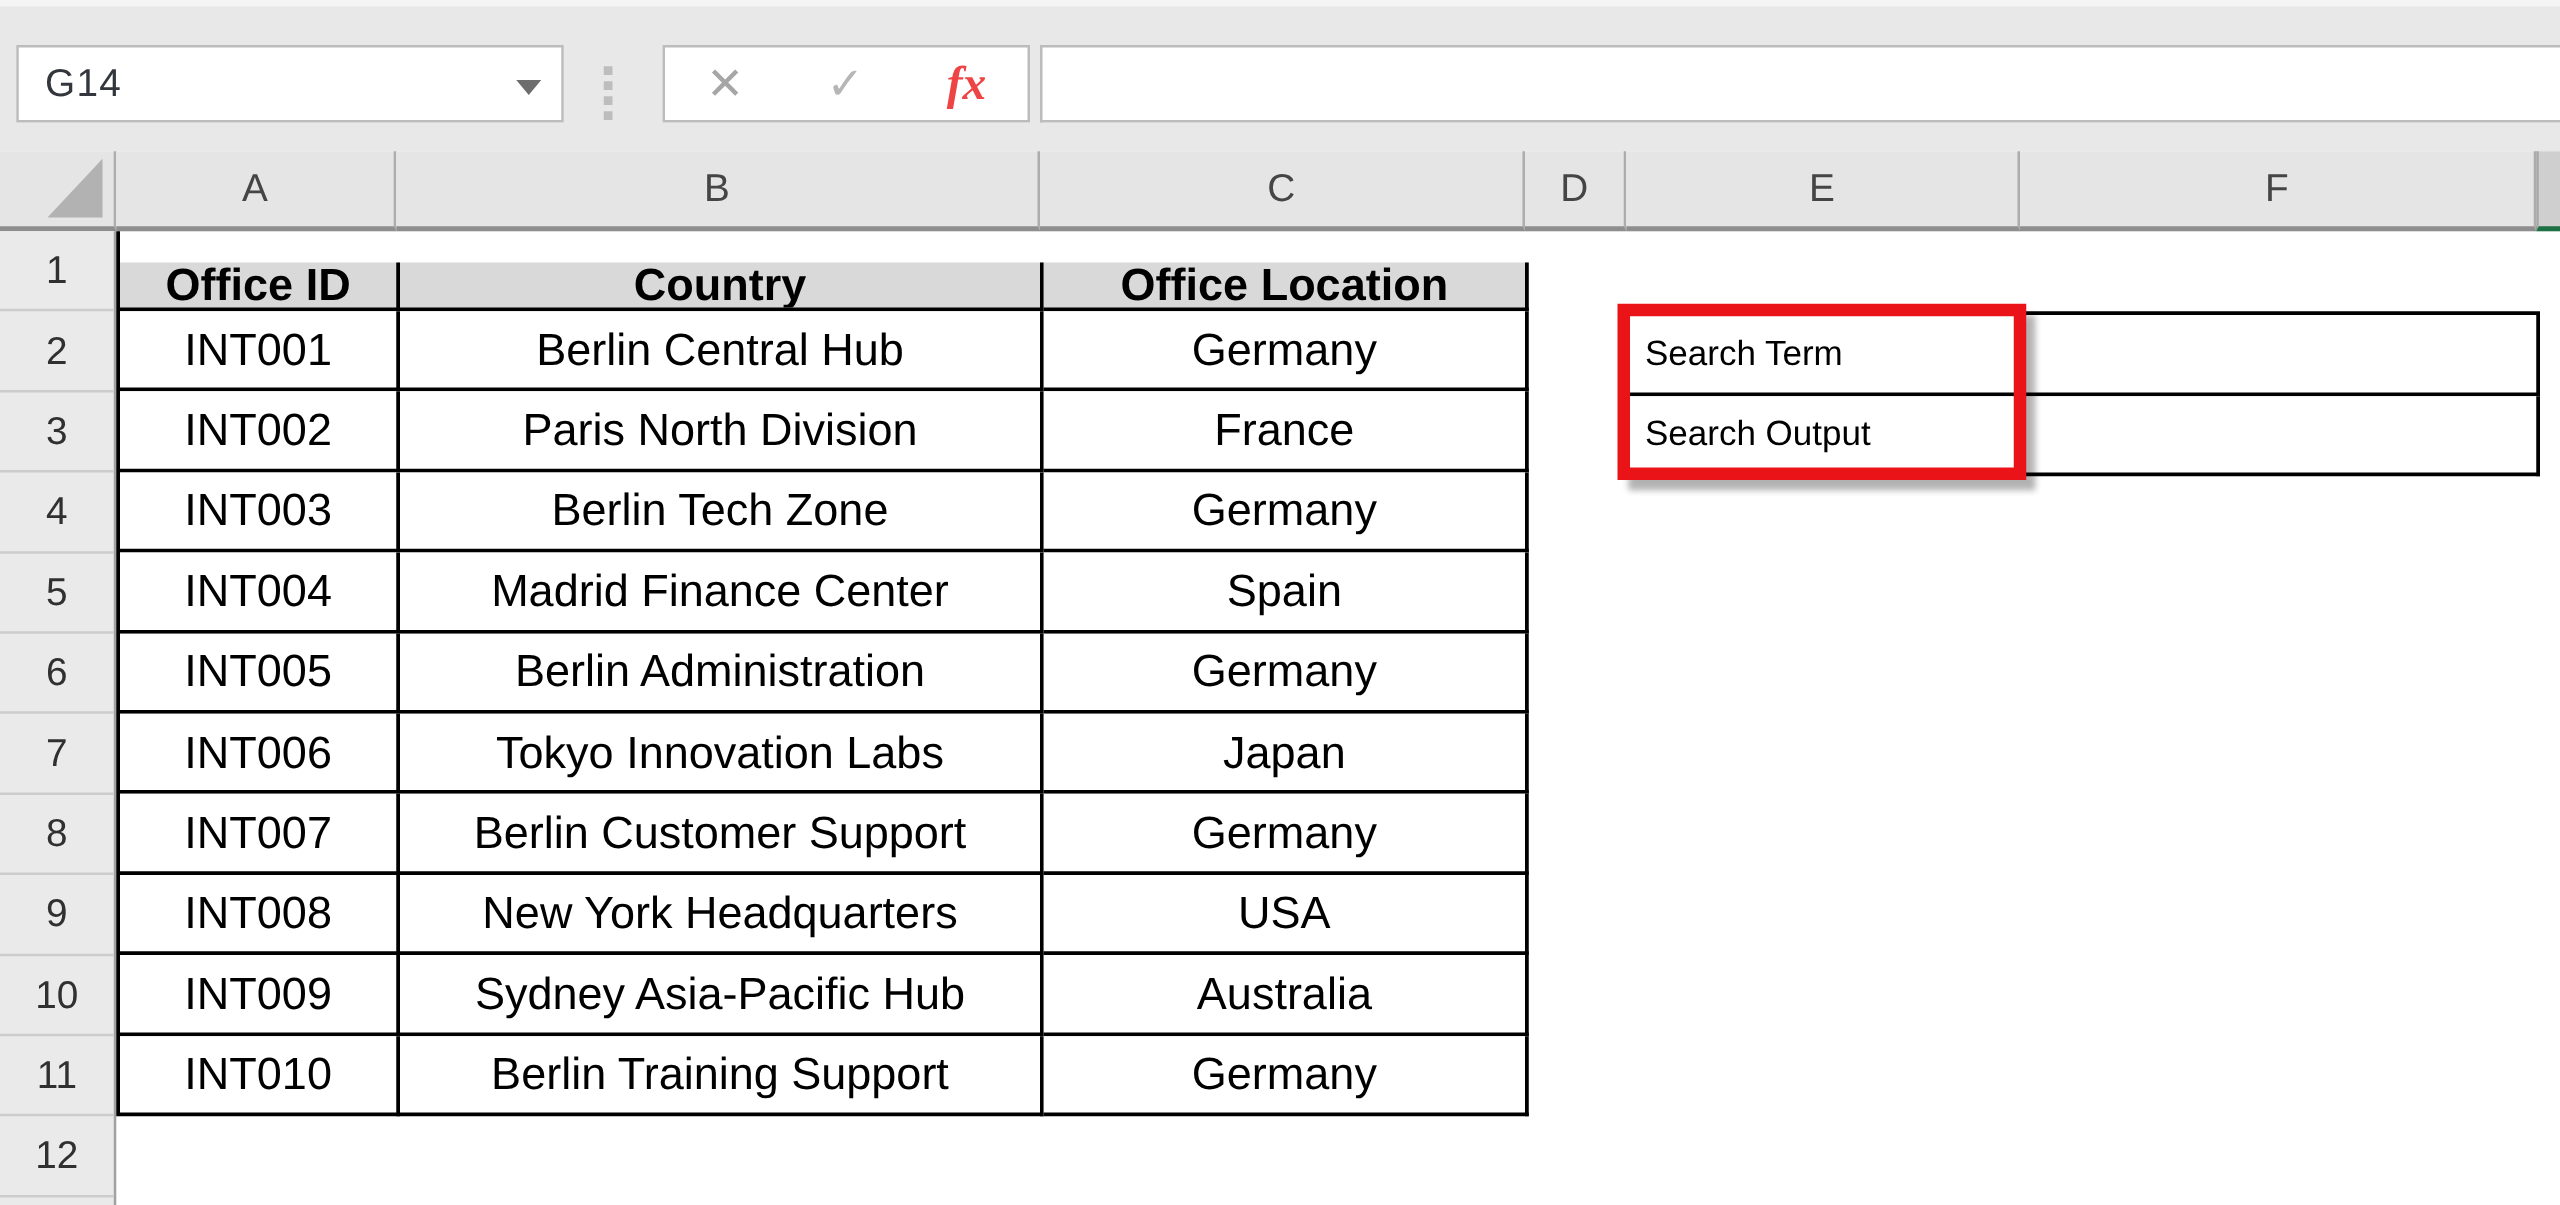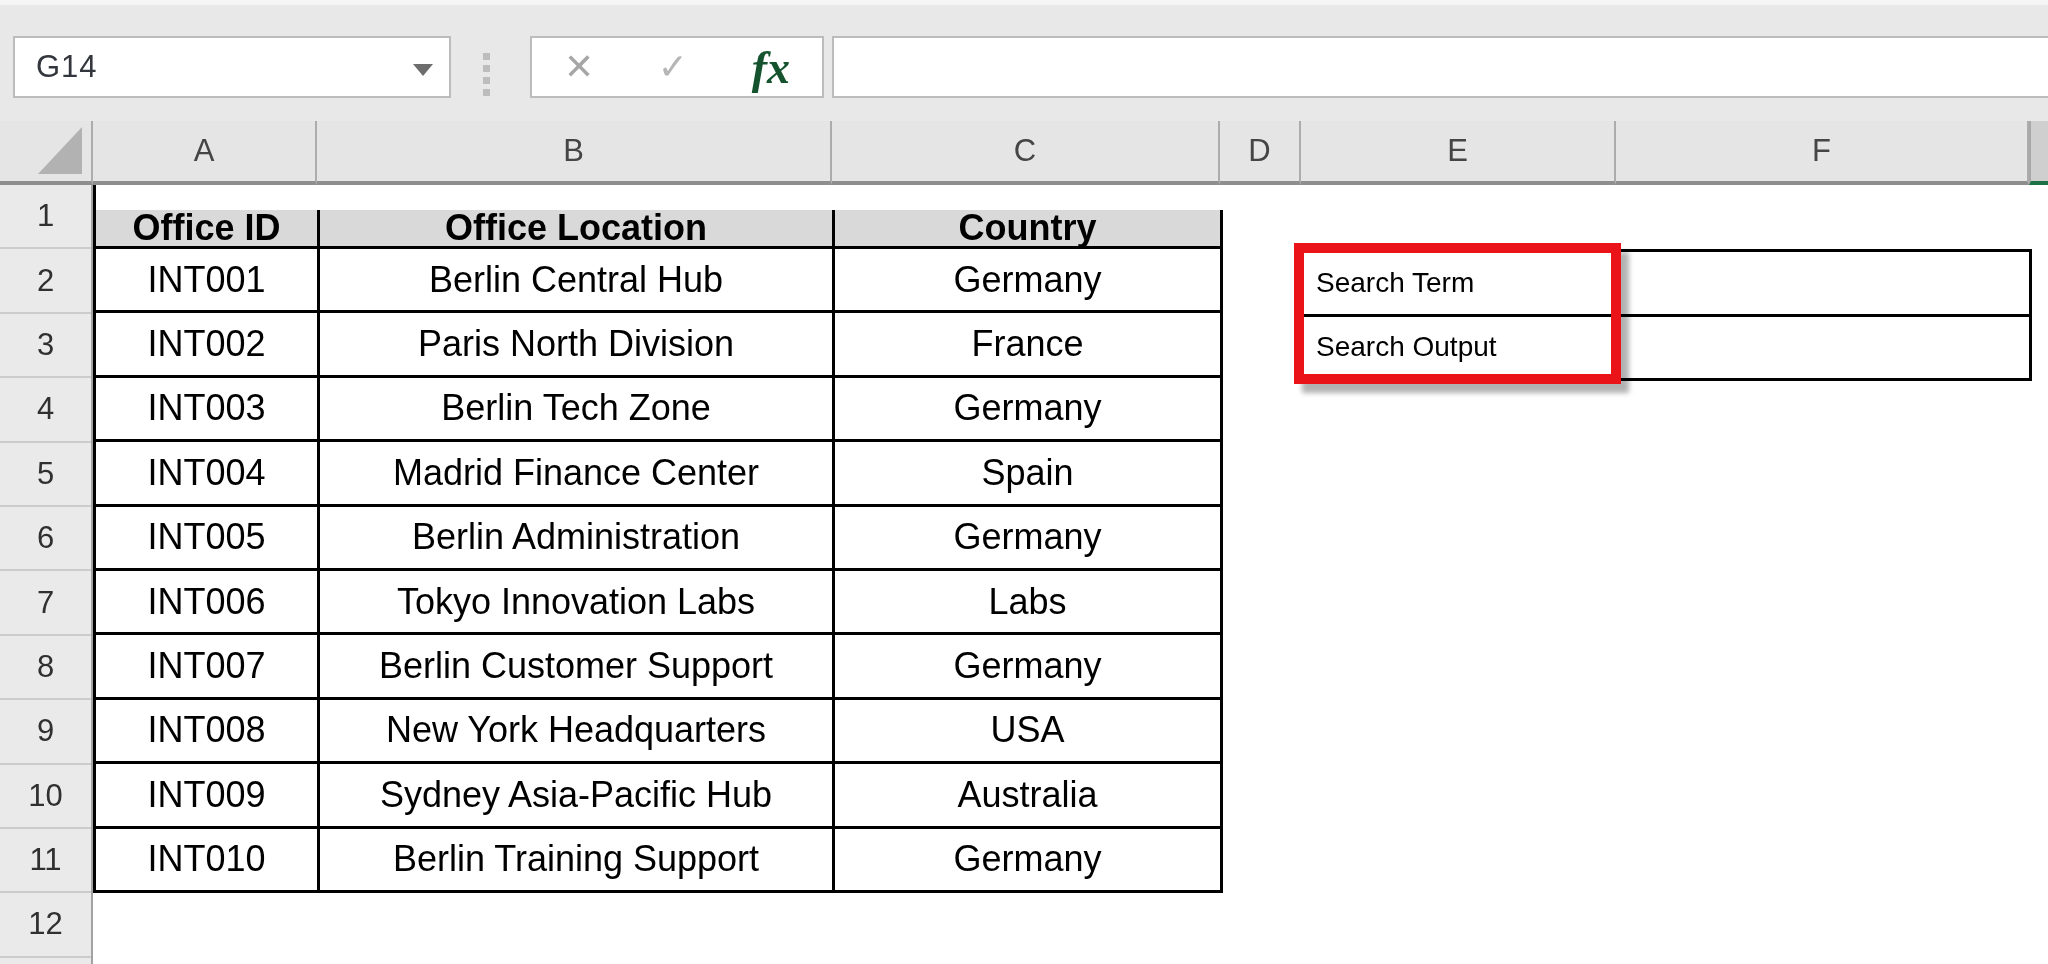--- a/index.html
+++ b/index.html
@@ -30,21 +30,21 @@
   }
   .drag-dots span{width:7px;height:7px;background:#bdbdbd;}
   .fx-box{
     position:absolute;left:530px;top:31px;width:294px;height:62px;
     background:#ffffff;border:2px solid #bcbcbc;box-sizing:border-box;
     display:flex;align-items:center;justify-content:space-around;
   }
   .icon-cancel{font-size:36px;color:#a6a6a6;}
   .icon-enter{font-size:36px;color:#b6b6b6;}
   .icon-fx{font-family:"Liberation Serif",serif;font-style:italic;font-weight:600;
-    font-size:46px;color:#14532d;}
+    font-size:38px;color:#ef4444;}
   .formula-input{
     position:absolute;left:832px;top:31px;width:1216px;height:62px;
     background:#ffffff;border:2px solid #bcbcbc;border-right:none;box-sizing:border-box;
     font-size:30px;color:#222;padding-left:14px;display:flex;align-items:center;
   }
   
   .col-hdr-cell{
     position:absolute;top:121px;height:64px;box-sizing:border-box;
     background:#e5e5e5;border-bottom:4px solid #8e8e8e;border-right:2px solid #acacac;
     display:flex;align-items:center;justify-content:center;
@@ -149,40 +149,40 @@
     <div class="row-hdr-cell">8</div>
     <div class="row-hdr-cell">9</div>
     <div class="row-hdr-cell">10</div>
     <div class="row-hdr-cell">11</div>
     <div class="row-hdr-cell">12</div>
     <div class="row-hdr-cell"></div>
   </div>
 
 <div class="office-table" id="office-table">
     <div class="cell hdr">Office ID</div>
+    <div class="cell hdr">Country</div>
     <div class="cell hdr">Office Location</div>
-    <div class="cell hdr">Country</div>
     <div class="cell">INT001</div>
     <div class="cell">Berlin Central Hub</div>
     <div class="cell">Germany</div>
     <div class="cell">INT002</div>
     <div class="cell">Paris North Division</div>
     <div class="cell">France</div>
     <div class="cell">INT003</div>
     <div class="cell">Berlin Tech Zone</div>
     <div class="cell">Germany</div>
     <div class="cell">INT004</div>
     <div class="cell">Madrid Finance Center</div>
     <div class="cell">Spain</div>
     <div class="cell">INT005</div>
     <div class="cell">Berlin Administration</div>
     <div class="cell">Germany</div>
     <div class="cell">INT006</div>
     <div class="cell">Tokyo Innovation Labs</div>
-    <div class="cell">Labs</div>
+    <div class="cell">Japan</div>
     <div class="cell">INT007</div>
     <div class="cell">Berlin Customer Support</div>
     <div class="cell">Germany</div>
     <div class="cell">INT008</div>
     <div class="cell">New York Headquarters</div>
     <div class="cell">USA</div>
     <div class="cell">INT009</div>
     <div class="cell">Sydney Asia-Pacific Hub</div>
     <div class="cell">Australia</div>
     <div class="cell">INT010</div>

